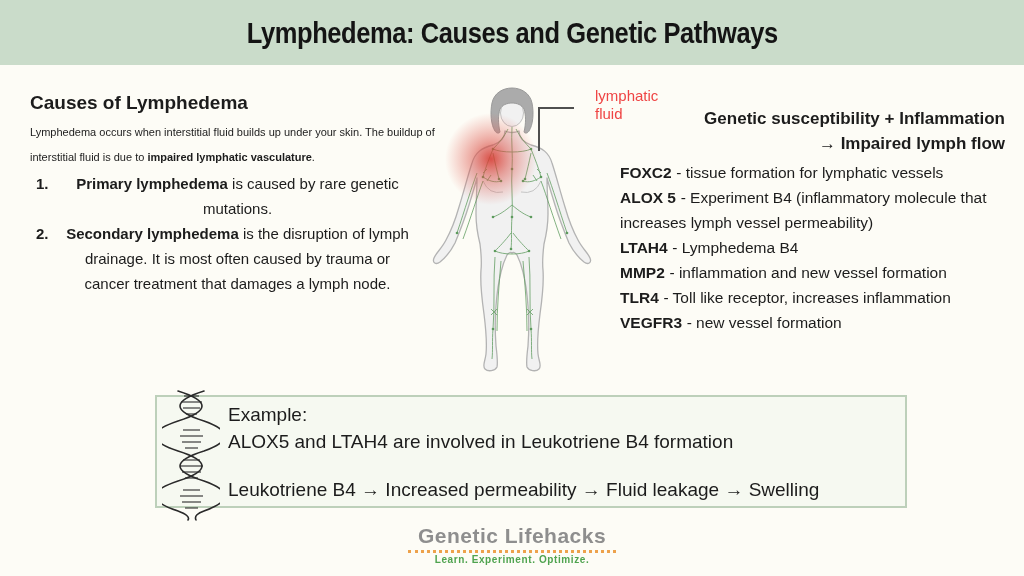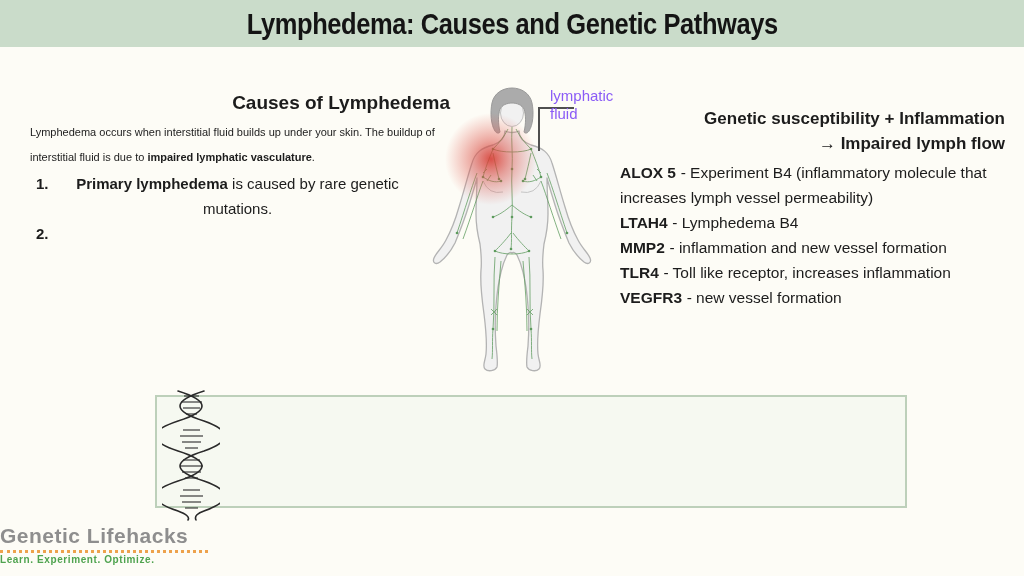--- a/index.html
+++ b/index.html
@@ -2,60 +2,60 @@
 <html><head>
 <meta charset="utf-8">
 <style>
   html,body{margin:0;padding:0;}
   .page{
     position:relative; width:1024px; height:576px; overflow:hidden;
     background:#fdfcf6; font-family:"Liberation Sans", sans-serif; color:#1c1c1c;
   }
   
   .header{
-    position:absolute; left:0; top:0; width:1024px; height:47px;
+    position:absolute; left:0; top:0; width:1024px; height:65px;
     background:#cadcca; display:flex; align-items:center; justify-content:center;
   }
   .header h1{
     margin:0; font-size:30px; font-weight:700; letter-spacing:-0.5px; color:#141414;
     transform:scaleX(0.85);
   }
   
   .left-col{position:absolute; left:30px; top:92px; width:420px;}
-  .left-col h2{margin:0 0 6px 0; font-size:19px; font-weight:700; text-align:right;}
+  .left-col h2{margin:0 0 6px 0; font-size:19px; font-weight:700; text-align:left;}
   .intro{font-size:11px; line-height:25px; margin:0;}
   .olist{margin:1px 0 0 6px;}
   .oli{display:flex; font-size:15px; line-height:25px;}
   .oli .num{font-weight:700; min-width:18px; margin-right:11px;}
   .oli .itext{max-width:345px;text-align:center;}
   b{font-weight:700;}
   
   .body-svg{position:absolute; left:425px; top:85px; width:175px; height:295px;}
   .connector{
     position:absolute; left:538px; top:107px; width:34px; height:42px;
     border-left:2px solid #4f4f4f; border-top:2px solid #4f4f4f;
   }
-  .lymph-label{position:absolute; left:550px; top:87px; font-size:15px; line-height:18px; color:#8b5cf6;}
+  .lymph-label{position:absolute; left:595px; top:87px; font-size:15px; line-height:18px; color:#ef4444;}
   
   .right-col{position:absolute; left:620px; top:106px; width:385px;}
   .r-head{font-size:17px; font-weight:700; line-height:25px; text-align:right;}
   .genes{margin-top:4px; font-size:15.5px; line-height:25px; width:378px;}
   .gene-row .gene-desc{margin-left:0.3em;}
   
   .example-box{
     position:absolute; left:155px; top:395px; width:748px; height:109px;
     background:#f6f9f1; border:2px solid #bdd0ba;
   }
   .dna-svg{position:absolute; left:162px; top:389px; width:58px; height:132px;}
   .example-text{position:absolute; left:228px; top:401px; width:665px; font-size:19px; line-height:27px;}
   .example-text .gap{margin-top:21px;}
   
   .footer{
     position:absolute; left:0; top:524px; width:1024px;
-    display:flex; flex-direction:column; align-items:flex-start;
+    display:flex; flex-direction:column; align-items:center;
   }
   .brand{font-size:21px; font-weight:700; color:#8e8e8e; letter-spacing:0.5px;}
   .dots{width:208px; border-top:3px dotted #eda24c; margin:2px 0 1px 0; height:0;}
   .tagline{font-size:10px; font-weight:700; color:#4fa34f; letter-spacing:0.6px;}
 </style>
 </head>
 <body>
 
 <div class="page">
 
@@ -66,20 +66,21 @@
   <div class="left-col">
     <h2>Causes of Lymphedema</h2>
     <p class="intro"><span>Lymphedema occurs when interstitial fluid builds up under your skin. The buildup of interstitial fluid is due to </span><b>impaired lymphatic vasculature</b><span>.</span></p>
     <div class="olist">
       <div class="oli">
         <span class="num">1.</span>
         <span class="itext"><b>Primary lymphedema</b><span> is caused by rare genetic mutations.</span></span>
       </div>
       <div class="oli">
         <span class="num">2.</span>
+        <span class="itext"><b>Secondary lymphedema</b><span> is the disruption of lymph drainage. It is most often caused by trauma or cancer treatment that damages a lymph node.</span></span>
       </div>
     </div>
   </div>
 
   <svg class="body-svg" viewBox="0 0 175 295">
     <defs>
       <radialGradient id="glow">
         <stop offset="0%" stop-color="rgba(214,58,48,0.88)"></stop>
         <stop offset="40%" stop-color="rgba(219,80,70,0.5)"></stop>
         <stop offset="100%" stop-color="rgba(228,100,90,0)"></stop>
@@ -160,20 +161,21 @@
     <div>lymphatic</div>
     <div>fluid</div>
   </div>
 
   <div class="right-col">
     <div class="r-head">
       <div>Genetic susceptibility + Inflammation</div>
       <div>→ Impaired lymph flow</div>
     </div>
     <div class="genes">
+      <div class="gene-row"><b class="gene-name">FOXC2</b><span class="gene-desc">- tissue formation for lymphatic vessels</span></div>
       <div class="gene-row"><b class="gene-name">ALOX 5</b><span class="gene-desc">- Experiment B4 (inflammatory molecule that increases lymph vessel permeability)</span></div>
       <div class="gene-row"><b class="gene-name">LTAH4</b><span class="gene-desc">- Lymphedema B4</span></div>
       <div class="gene-row"><b class="gene-name">MMP2</b><span class="gene-desc">- inflammation and new vessel formation</span></div>
       <div class="gene-row"><b class="gene-name">TLR4</b><span class="gene-desc">- Toll like receptor, increases inflammation</span></div>
       <div class="gene-row"><b class="gene-name">VEGFR3</b><span class="gene-desc">- new vessel formation</span></div>
     </div>
   </div>
 
   <div class="example-box"></div>
   <svg class="dna-svg" viewBox="0 0 58 132">
@@ -193,20 +195,25 @@
       <line x1="21" y1="71" x2="38" y2="71"></line>
       <line x1="18" y1="77" x2="41" y2="77"></line>
       <line x1="20" y1="83" x2="39" y2="83"></line>
       <line x1="23" y1="89" x2="36" y2="89"></line>
       <line x1="21" y1="101" x2="38" y2="101"></line>
       <line x1="18" y1="107" x2="41" y2="107"></line>
       <line x1="20" y1="113" x2="39" y2="113"></line>
       <line x1="23" y1="119" x2="36" y2="119"></line>
     </g>
   </svg>
+  <div class="example-text">
+    <div>Example:</div>
+    <div>ALOX5 and LTAH4 are involved in Leukotriene B4 formation</div>
+    <div class="gap">Leukotriene B4 → Increased permeability → Fluid leakage → Swelling</div>
+  </div>
 
   <div class="footer">
     <div class="brand">Genetic Lifehacks</div>
     <div class="dots"></div>
     <div class="tagline">Learn. Experiment. Optimize.</div>
   </div>
 
 </div>
 
 </body></html>

